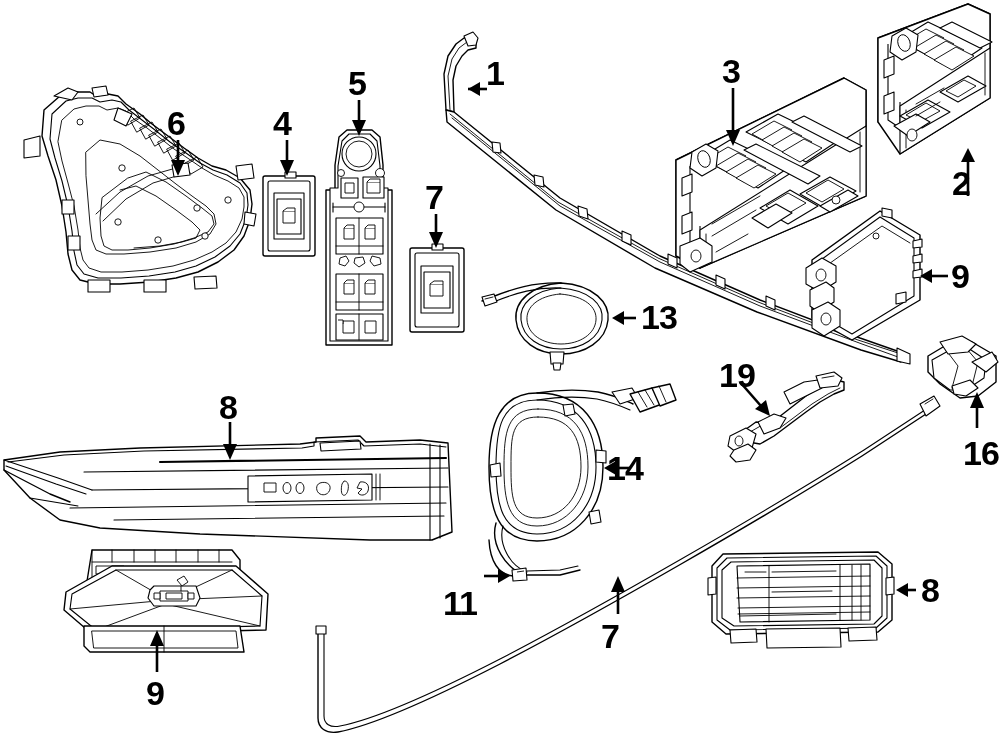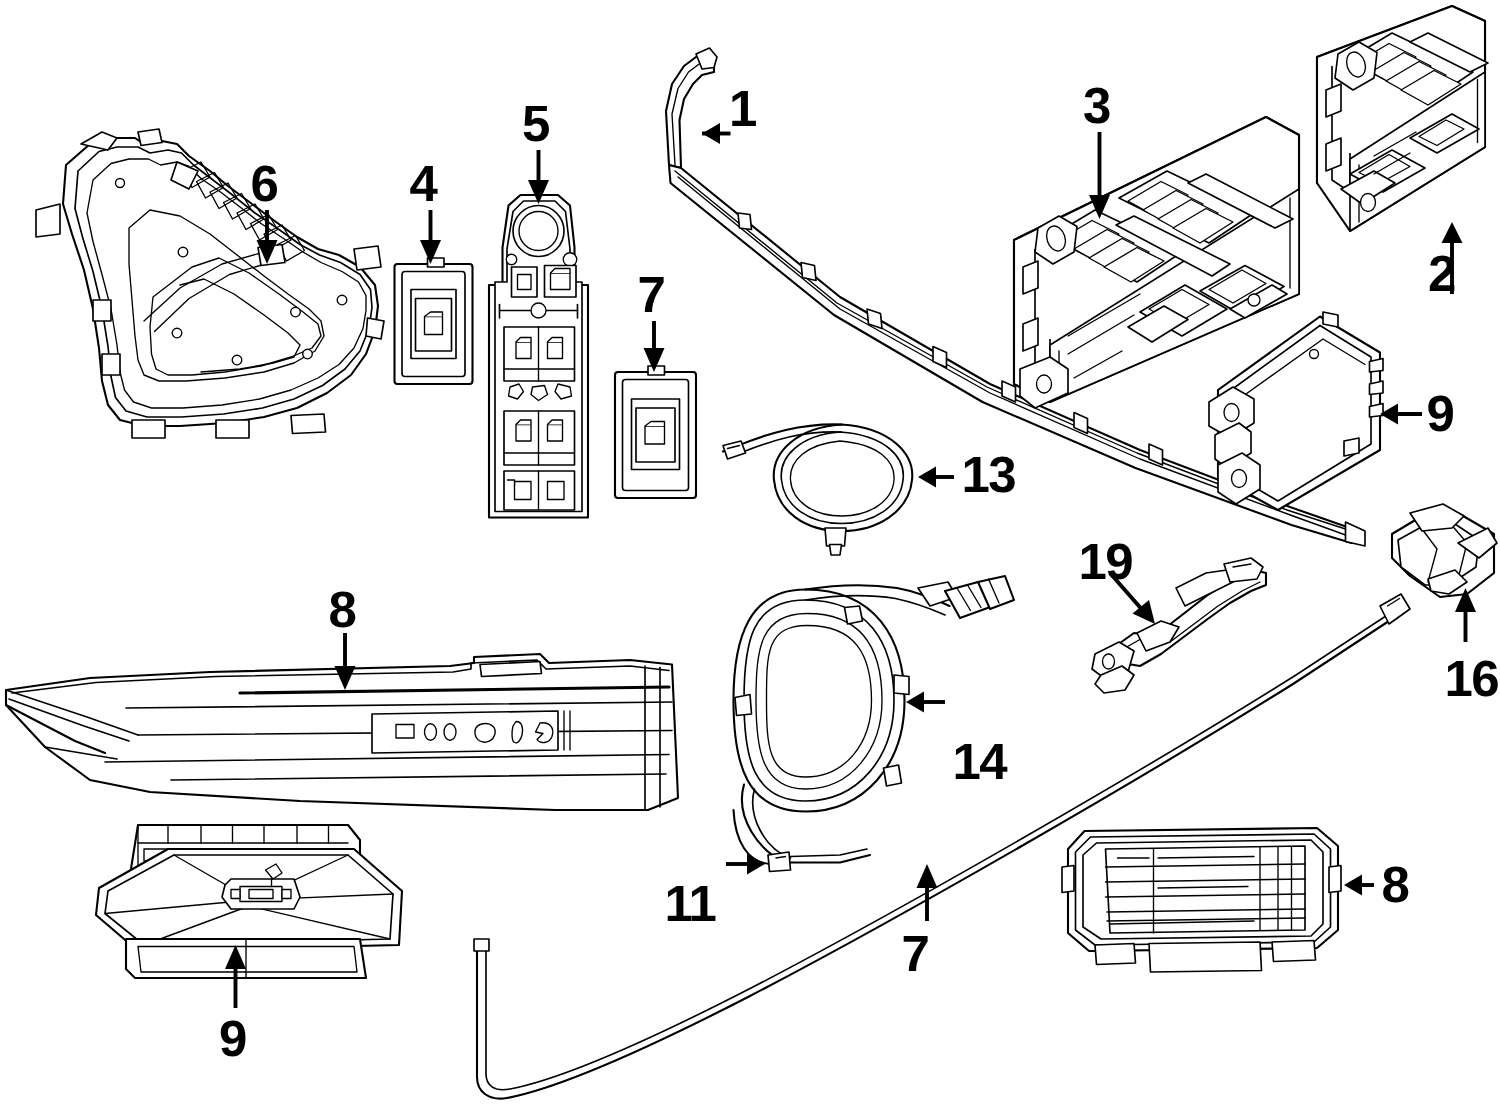--- a/index.html
+++ b/index.html
@@ -573,18 +573,18 @@
   <div class="callout-label" style="left:273px; top:106px;">4</div>
   <div class="callout-label" style="left:348px; top:66px;">5</div>
   <div class="callout-label" style="left:167px; top:106px;">6</div>
   <div class="callout-label" style="left:425px; top:180px;">7</div>
   <div class="callout-label" style="left:219px; top:390px;">8</div>
   <div class="callout-label" style="left:146px; top:676px;">9</div>
   <div class="callout-label" style="left:921px; top:573px;">8</div>
   <div class="callout-label" style="left:443px; top:586px;">11</div>
   <div class="callout-label" style="left:601px; top:619px;">7</div>
   <div class="callout-label" style="left:641px; top:300px;">13</div>
-  <div class="callout-label" style="left:635px; top:451px;margin-top:40px;">14</div>
+  <div class="callout-label" style="left:607px; top:451px;">14</div>
   <div class="callout-label" style="left:719px; top:358px;">19</div>
   <div class="callout-label" style="left:963px; top:436px;">16</div>
   <div class="callout-label" style="left:951px; top:259px;">9</div>
 
 </div>
 
 </body></html>

